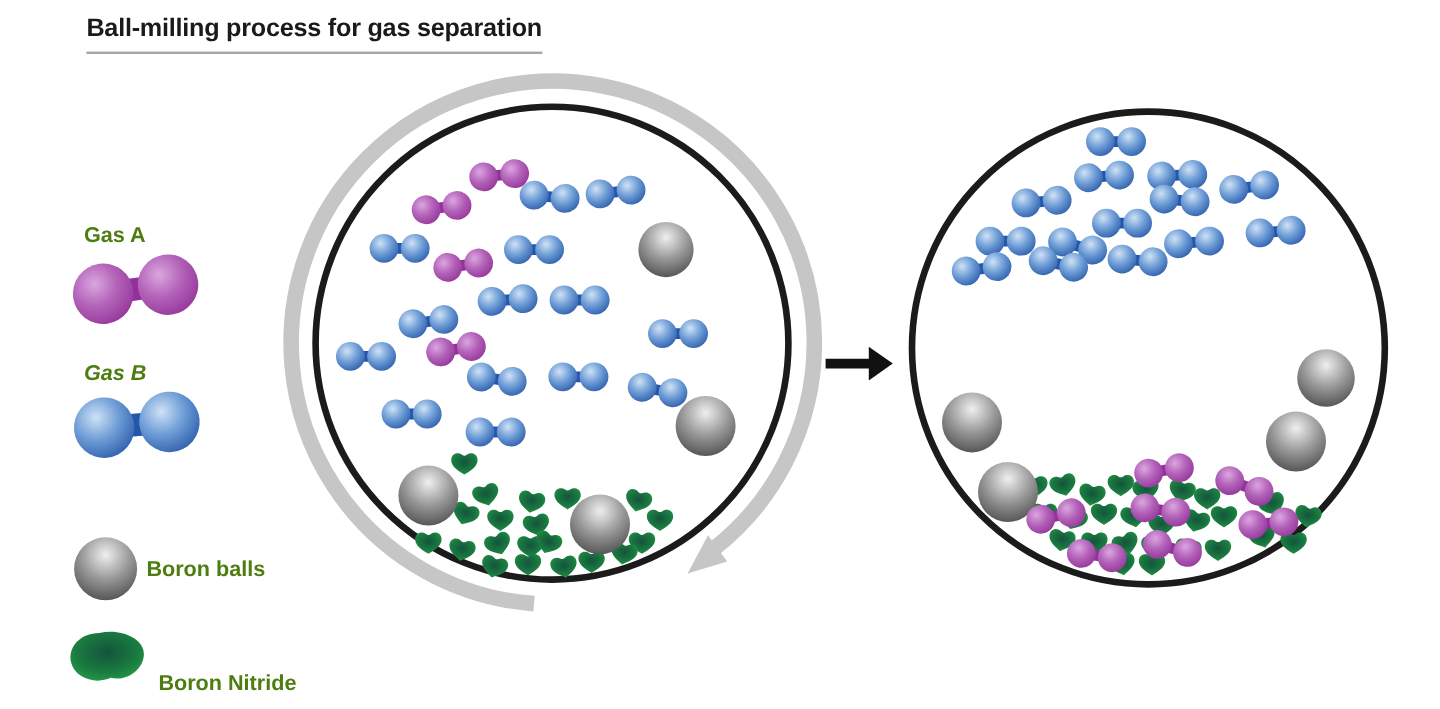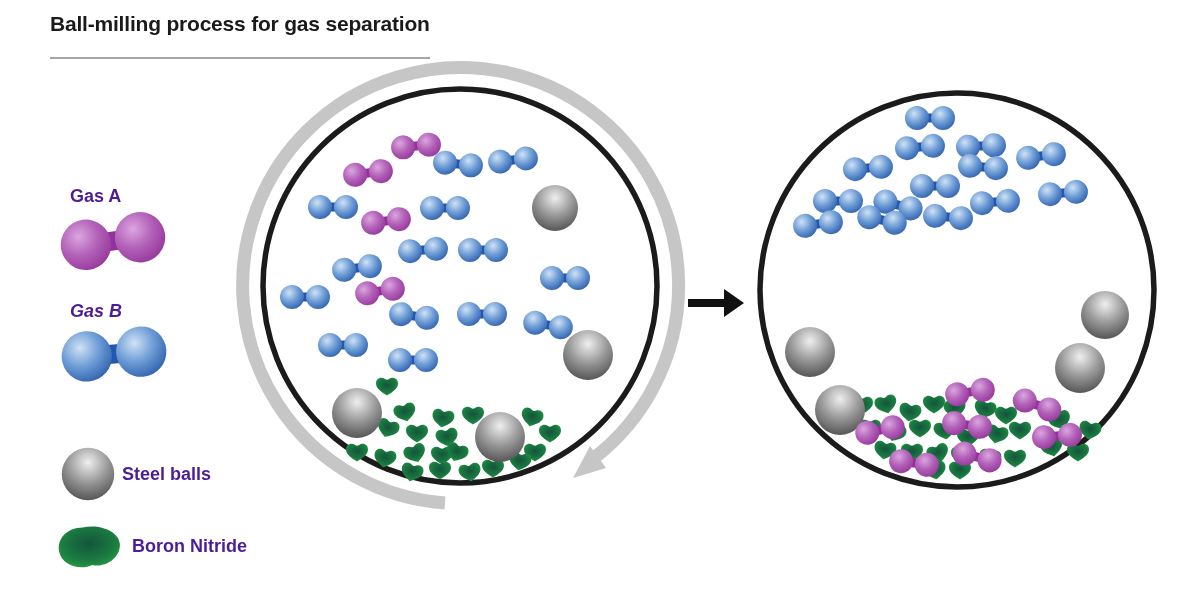--- a/index.html
+++ b/index.html
@@ -1,25 +1,25 @@
 <!DOCTYPE html>
 <html><head>
 <meta charset="utf-8">
 <style>
   html,body{margin:0;padding:0;background:#ffffff;}
   body{width:1200px;height:591px;position:relative;overflow:hidden;
        font-family:"Liberation Sans", sans-serif;}
-  .title{position:absolute;left:50px;top:12px;font-size:21px;font-weight:700;
-         color:#1a1a1a;letter-spacing:-0.2px;padding-bottom:21px;
+  .title{position:absolute;left:72px;top:12px;font-size:21px;font-weight:700;
+         color:#1a1a1a;letter-spacing:-0.2px;padding-bottom:7px;
          border-bottom:2px solid #a6a6a6;}
-  .legend-label{position:absolute;font-size:18px;font-weight:700;color:#4c1d95;white-space:nowrap;}
+  .legend-label{position:absolute;font-size:18px;font-weight:700;color:#4d7c0f;white-space:nowrap;}
   #lbl-gas-a{left:70px;top:186px;}
   #lbl-gas-b{left:70px;top:301px;font-style:italic;}
   #lbl-steel{left:122px;top:464px;}
-  #lbl-bn{left:132px;top:536px;}
+  #lbl-bn{left:132px;top:559px;}
   svg.diagram{position:absolute;left:0;top:0;}
 </style>
 </head>
 <body>
 
 <svg class="diagram" width="1200" height="591" viewBox="0 0 1200 591">
   <defs>
     <radialGradient id="gPurple" cx="0.38" cy="0.32" r="0.85">
       <stop offset="0" stop-color="#dba6df"></stop>
       <stop offset="0.45" stop-color="#b261b8"></stop>
@@ -181,14 +181,14 @@
       <use href="#mol-gas-b" xlink:href="#mol-gas-b" transform="translate(948 217) rotate(5)"></use>
     </g>
 
   <polygon fill="#111111" points="688,299 724,299 724,289 744,303 724,317 724,307 688,307"></polygon>
 </svg>
 
 <div class="title">Ball-milling process for gas separation</div>
 
 <div class="legend-label" id="lbl-gas-a">Gas A</div>
 <div class="legend-label" id="lbl-gas-b">Gas B</div>
-<div class="legend-label" id="lbl-steel">Steel balls</div>
+<div class="legend-label" id="lbl-steel">Boron balls</div>
 <div class="legend-label" id="lbl-bn">Boron Nitride</div>
 
 </body></html>

